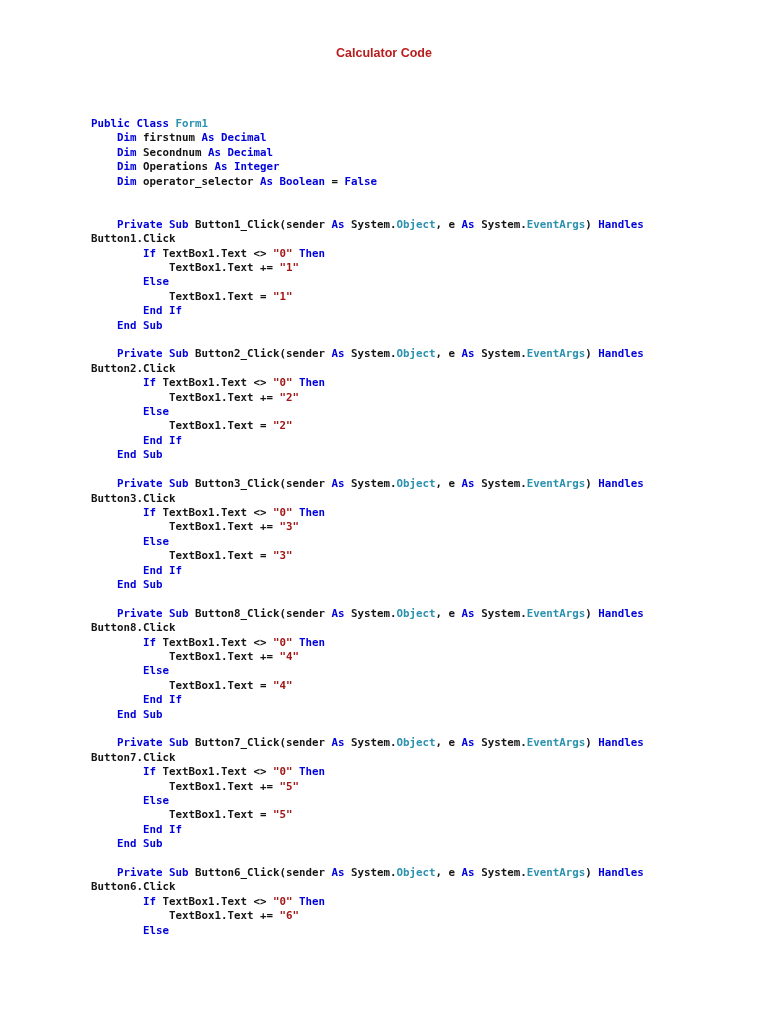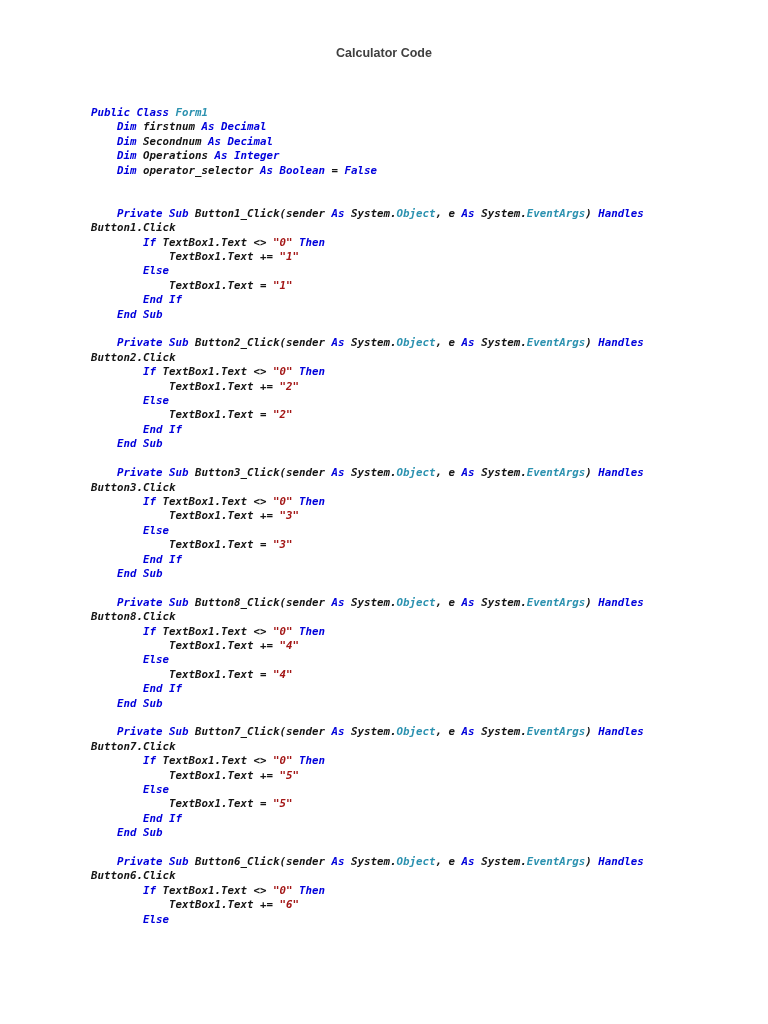--- a/index.html
+++ b/index.html
@@ -21,33 +21,32 @@
   }
   .page-title {
     position: absolute;
     top: 46px;
     left: 0;
     width: 768px;
     text-align: center;
     font-family: "Liberation Sans", sans-serif;
     font-weight: bold;
     font-size: 12.5px;
-    color: #404040;
+    color: #b91c1c;
     letter-spacing: 0px;
   }
   .code-block {
     position: absolute;
     left: 91px;
-    top: 106px;
+    top: 117px;
     font-family: "DejaVu Sans Mono", "Liberation Mono", monospace;
     font-weight: bold;
     font-size: 10.8px;
     line-height: 14.4px;
     white-space: pre;
-    font-style: italic;
   }
   .code-line {
     min-height: 14.4px;
   }
   .tok-k { color: var(--kw-color, #0000dc); }
   .tok-t { color: var(--type-color, #2b91af); }
   .tok-s { color: var(--str-color, #a31515); }
   .tok-p { color: var(--plain-color, #141414); }
 </style>
 </head>

